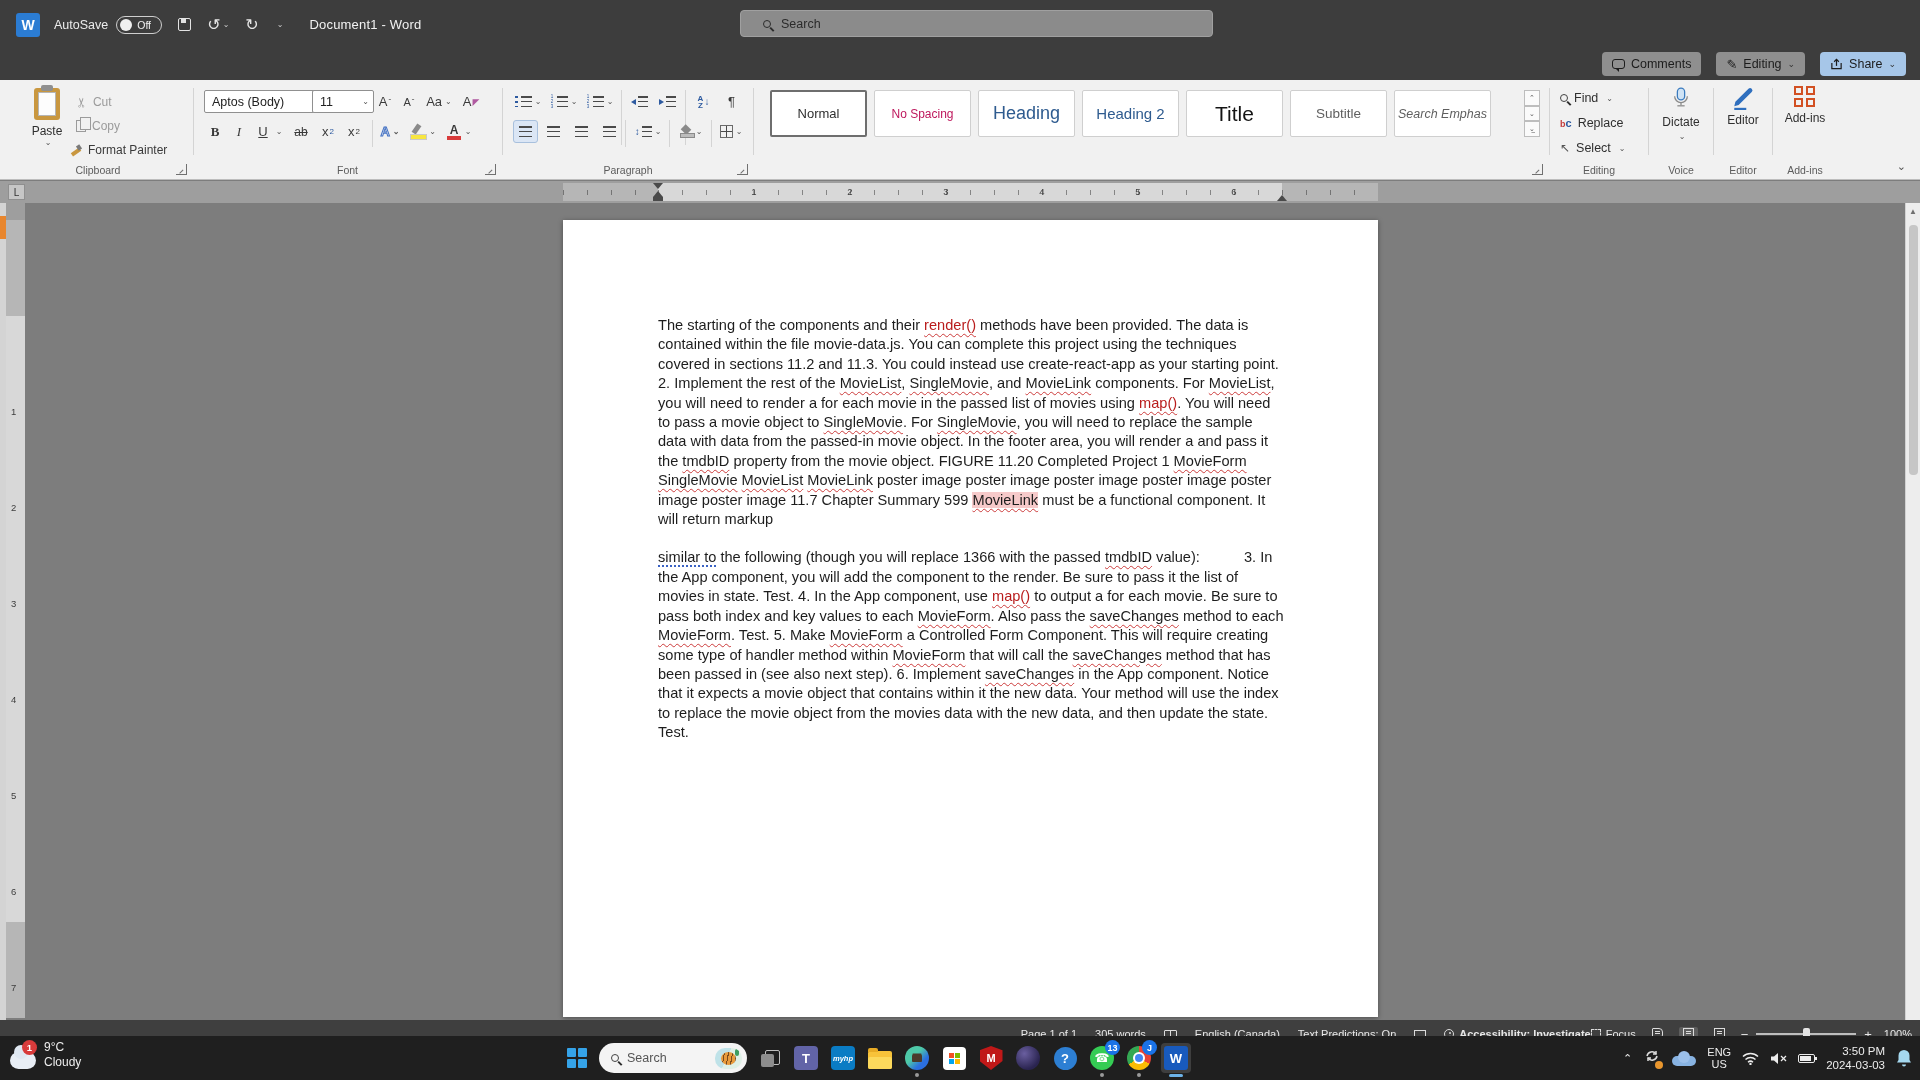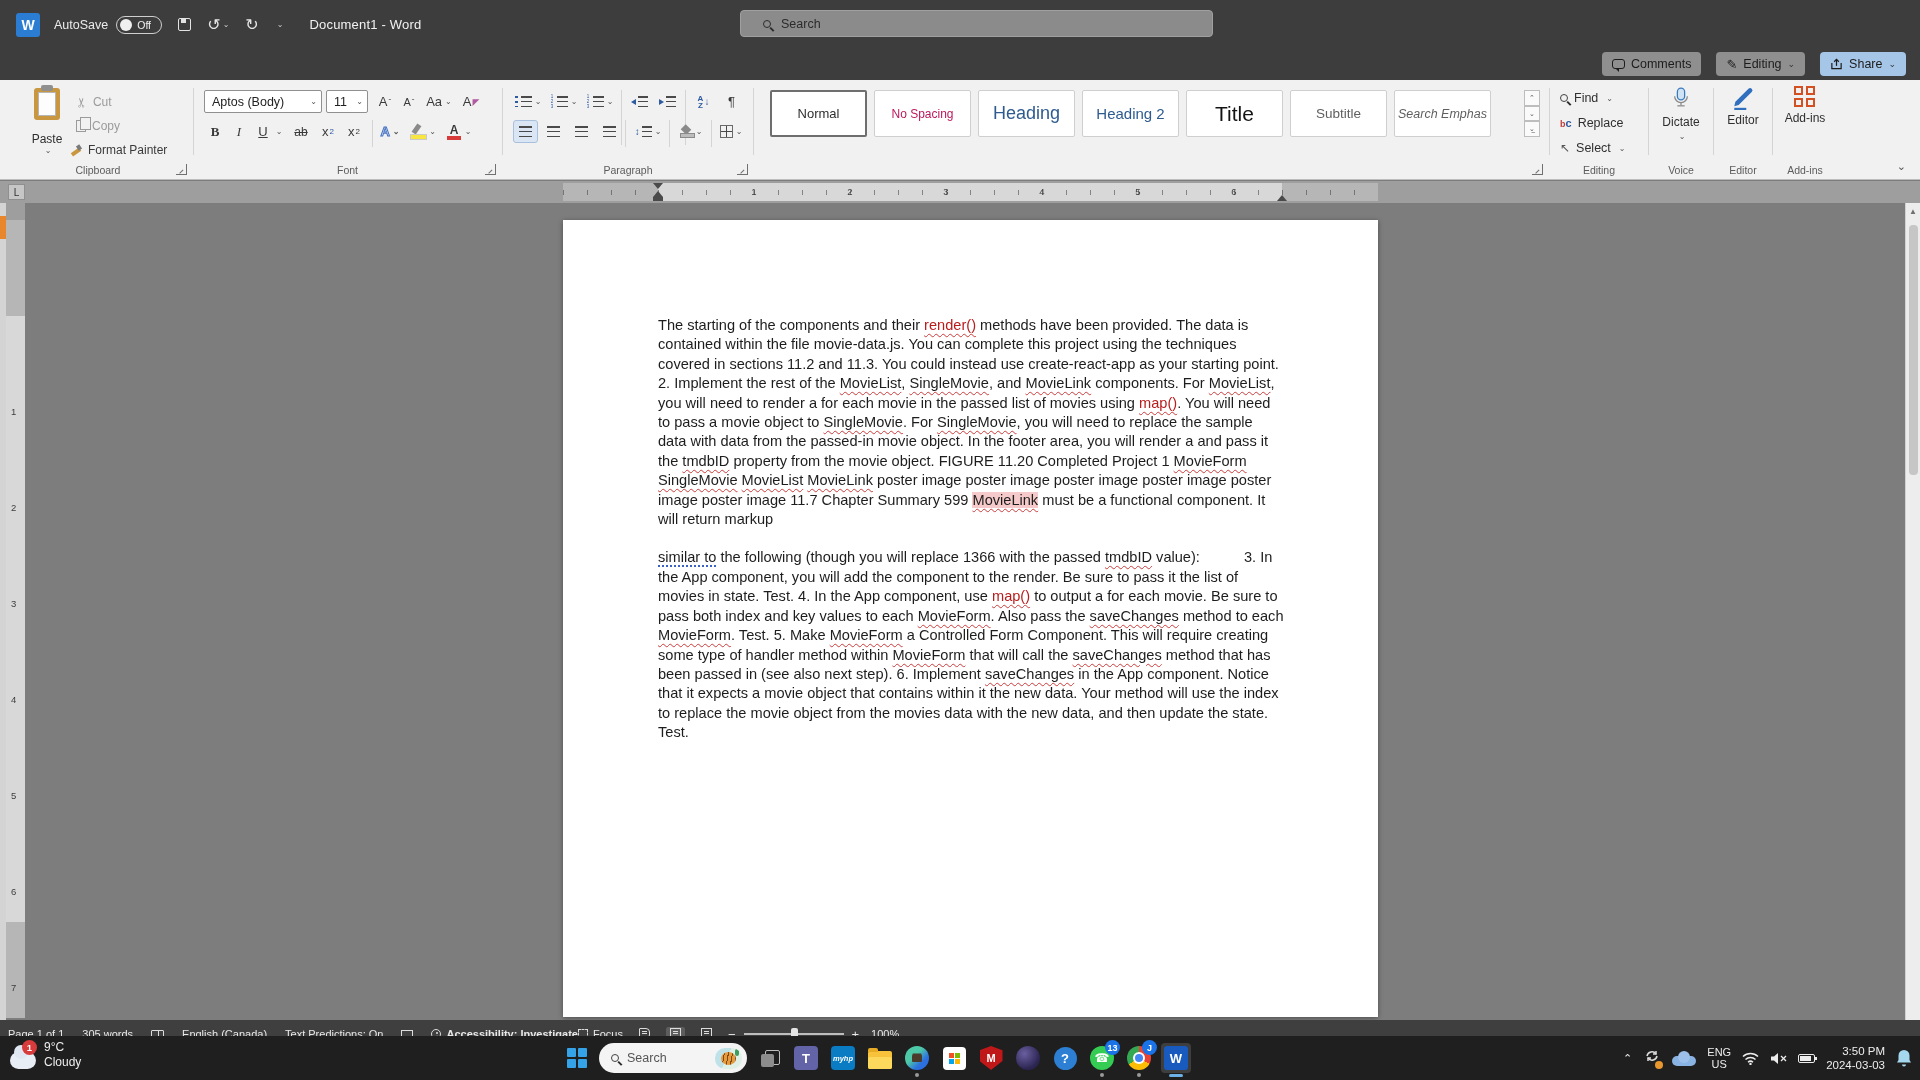--- a/index.html
+++ b/index.html
@@ -49,21 +49,21 @@
 .rsep{position:absolute;top:8px;bottom:24px;width:1px;background:#d4d4d4}
 .glabel{position:absolute;bottom:3px;left:0;right:0;text-align:center;font-size:10.5px;color:#5c5c5c}
 .dlaunch{position:absolute;right:3px;bottom:4px;width:11px;height:11px;border-right:1.4px solid #707070;border-bottom:1.4px solid #707070;cursor:pointer}
 .dlaunch::after{content:"";position:absolute;right:2px;bottom:2px;width:5px;height:1.4px;background:#707070;transform:rotate(-45deg)}
 .chev-s{font-size:8px;color:#555;margin-left:2px}
 
 .paste-btn{position:absolute;left:14px;top:8px;width:54px;height:74px;display:flex;flex-direction:column;align-items:center;border-radius:4px;cursor:pointer}
 .clipboard-icon{width:26px;height:32px;background:#c9973f;border-radius:3px;position:relative}
 .clipboard-icon::before{content:"";position:absolute;left:7px;top:-3px;width:12px;height:6px;background:#8f8f8f;border-radius:2px}
 .clip-sheet{position:absolute;left:4px;top:4px;width:18px;height:24px;background:#fdfdfd;border:1px solid #b5b5b5}
-.pbl{font-size:12px;color:#2f2f2f;margin-top:12px}
+.pbl{font-size:12px;color:#2f2f2f;margin-top:4px}
 .srow{position:absolute;left:70px;display:flex;align-items:center;gap:6px;font-size:12px;color:#3a3a3a;cursor:pointer;height:20px}
 .srow.disabled{color:#9b9b9b}
 .scissors{font-size:13px;color:#9b9b9b;transform:rotate(-90deg)}
 .copy-icon{width:10px;height:12px;border:1.3px solid #9b9b9b;background:#f1f1f1;position:relative;display:inline-block}
 .copy-icon::before{content:"";position:absolute;left:2.5px;top:-4px;width:9px;height:11px;border:1.3px solid #9b9b9b;background:#f1f1f1}
 .fp-icon{width:12px;height:12px;position:relative;display:inline-block}
 .fp-icon::before{content:"";position:absolute;left:1px;top:6px;width:10px;height:4px;background:#c9973f;transform:rotate(-35deg)}
 .fp-icon::after{content:"";position:absolute;left:7px;top:1px;width:4px;height:5px;background:#7a7a7a;transform:rotate(-35deg)}
 
 .combo{position:absolute;height:23px;background:#fff;border:1px solid #909090;border-radius:2px;display:flex;align-items:center;font-size:12.5px;color:#222;padding:0 4px 0 7px;cursor:pointer}
@@ -155,21 +155,21 @@
 .r-tab{display:inline-block;width:44px}
 .paste-opts-row{text-align:right;margin-top:4px;padding-right:22px}
 .paste-opts{display:inline-flex;align-items:center;gap:4px;height:17px;padding:0 5px;font-size:10.5px;color:#333;background:linear-gradient(#fafafa,#e2e2e2);border:1px solid #9a9a9a;border-radius:2px;cursor:pointer}
 .mini-clip{width:9px;height:11px;background:#fdfdfd;border:1px solid #9a9a9a;position:relative;display:inline-block}
 .mini-clip::before{content:"";position:absolute;left:1.5px;top:-2.5px;width:4px;height:2.5px;background:#c9973f}
 .vscroll{position:absolute;right:0;top:0;width:15px;height:100%;background:#ededed;border-left:1px solid #d2d2d2}
 .vscroll .arr{position:absolute;top:4px;left:0;right:0;text-align:center;font-size:8px;color:#707070}
 .vscroll .thumb{position:absolute;top:22px;left:3px;width:9px;height:250px;background:#c6c6c6;border-radius:4px;cursor:grab}
 
 
-.statusbar{position:absolute;top:1020px;left:0;right:0;height:28px;background:#3f3f3f;color:#e8e8e8;font-size:11px;display:flex;align-items:center;padding:0 8px;justify-content:flex-start}
+.statusbar{position:absolute;top:1020px;left:0;right:0;height:28px;background:#3f3f3f;color:#e8e8e8;font-size:11px;display:flex;align-items:center;padding:0 8px;justify-content:flex-end}
 .sb-left,.sb-right{display:flex;align-items:center;gap:18px;white-space:nowrap}
 .sb-right{gap:12px}
 .sb-item{cursor:pointer;display:flex;align-items:center;gap:5px}
 .sb-bold{font-weight:bold}
 .i-book{width:13px;height:9px;border:1px solid #dcdcdc;border-radius:1px;position:relative;display:inline-block}
 .i-book::after{content:"";position:absolute;left:5.5px;top:0;width:1px;height:7px;background:#dcdcdc}
 .i-monitor{width:12px;height:9px;border:1px solid #dcdcdc;position:relative;display:inline-block}
 .i-monitor::after{content:"";position:absolute;left:3px;bottom:-3px;width:5px;height:1.5px;background:#dcdcdc}
 .i-person{width:10px;height:10px;border:1px solid #dcdcdc;border-radius:50%;position:relative;display:inline-block}
 .i-person::after{content:"";position:absolute;left:3.5px;top:2px;width:2px;height:2px;border-radius:50%;background:#dcdcdc;box-shadow:0 3px 0 -0.5px #dcdcdc}
@@ -317,21 +317,21 @@
       <div class="glabel">Clipboard</div>
       <div class="dlaunch"></div>
     </div>
     <div class="rsep" style="left:193px"></div>
 
     <div class="rgroup" style="left:196px;width:303px">
       <div class="combo" style="left:8px;top:10px;width:118px">
         <span>Aptos (Body)</span>
         <span class="cchev">⌄</span>
       </div>
-      <div class="combo" style="left:130px;top:10px;width:42px">
+      <div class="combo" style="left:116px;top:10px;width:62px">
         <span>11</span>
         <span class="cchev">⌄</span>
       </div>
       <div class="fbtn" style="left:178px;top:10px;width:22px">A<span class="supc">ˆ</span></div>
       <div class="fbtn" style="left:202px;top:10px;width:22px;font-size:11px">A<span class="supc">ˇ</span></div>
       <div class="fbtn" style="left:228px;top:10px;width:30px">Aa<span class="chev-s">⌄</span></div>
       <div class="fbtn" style="left:262px;top:10px;width:26px">A<span style="color:#b05aa0;font-size:9px">◤</span></div>
       <div class="fbtn b-bold" style="left:8px;top:40px;width:22px">B</div>
       <div class="fbtn b-ital" style="left:32px;top:40px;width:22px">I</div>
       <div class="fbtn b-und" style="left:56px;top:40px;width:22px">U</div>

